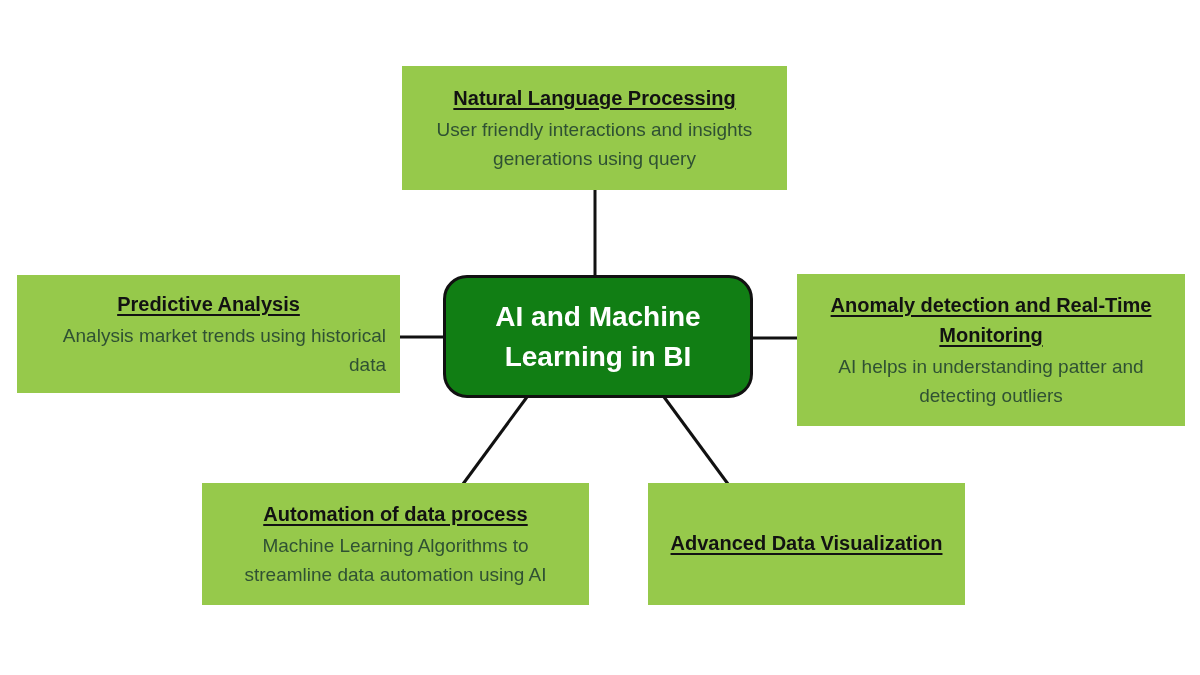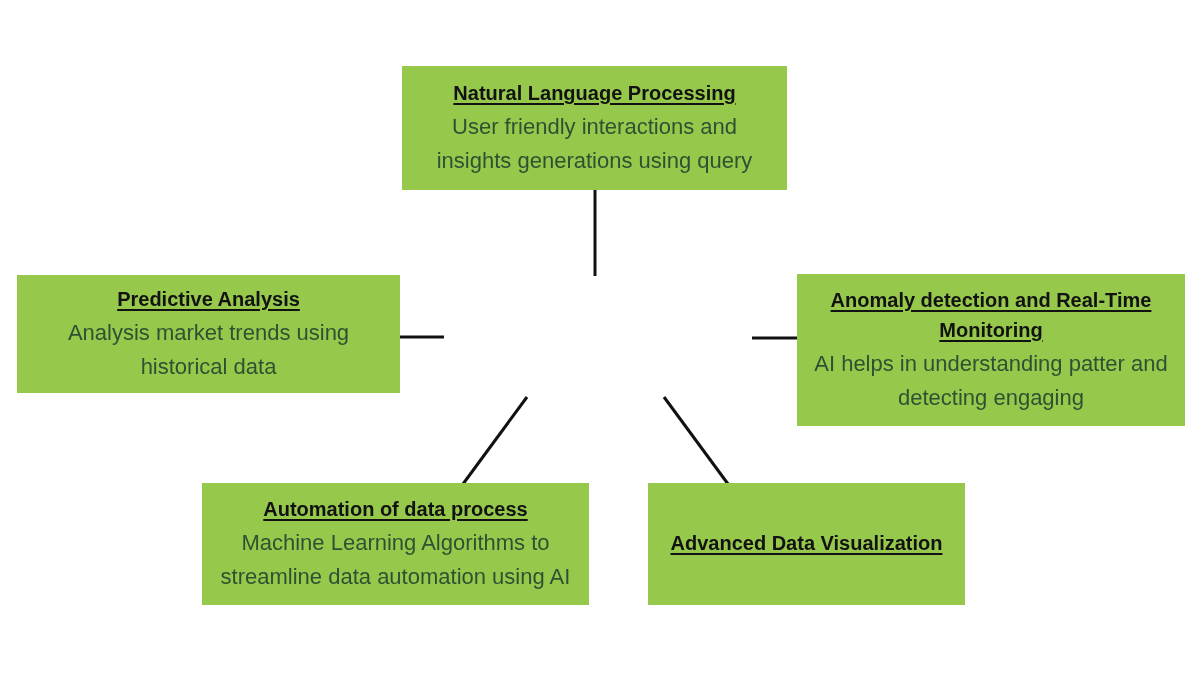--- a/index.html
+++ b/index.html
@@ -34,21 +34,21 @@
     font-size:20px;
     font-weight:bold;
     color:var(--heading_color,#121212);
     text-decoration:underline;
     text-decoration-thickness:2px;
     text-underline-offset:3px;
     line-height:1.5;
     margin:0 0 2px 0;
   }
   .node .body{
-    font-size:22px;
+    font-size:19px;
     color:var(--body_color,#2f5133);
     line-height:1.55;
     margin:0;
   }
   .center-node{
     position:absolute;
     left:443px;top:275px;
     width:310px;height:123px;
     box-sizing:border-box;
     background:var(--center_bg,#117e14);
@@ -60,21 +60,21 @@
     text-align:center;
   }
   .center-node .center-title{
     color:var(--center_text,#ffffff);
     font-size:28px;
     font-weight:bold;
     line-height:1.4;
     padding:0 18px;
   }
   .node-top{left:402px;top:66px;width:385px;height:124px;}
-  .node-left{left:17px;top:275px;width:383px;height:118px;}
+  .node-left{left:17px;top:275px;width:383px;height:118px;text-align:right;}
   .node-right{left:797px;top:274px;width:388px;height:152px;}
   .node-bottom-left{left:195px;top:483px;width:387px;height:122px;margin-left:7px;}
   .node-bottom-right{left:648px;top:483px;width:317px;height:122px;}
 </style>
 </head>
 <body>
 
 <div class="canvas">
 
   <svg class="connectors" viewBox="0 0 1200 675" xmlns="http://www.w3.org/2000/svg">
@@ -90,26 +90,29 @@
     <div class="body">User friendly interactions and insights generations using query</div>
   </div>
 
   <div class="node node-left">
     <div class="title">Predictive Analysis</div>
     <div class="body">Analysis market trends using historical data</div>
   </div>
 
   <div class="node node-right">
     <div class="title">Anomaly detection and Real-Time Monitoring</div>
-    <div class="body">AI helps in understanding patter and detecting engaging</div>
+    <div class="body">AI helps in understanding patter and detecting outliers</div>
   </div>
 
   <div class="node node-bottom-left">
     <div class="title">Automation of data process</div>
     <div class="body">Machine Learning Algorithms to streamline data automation using AI</div>
   </div>
 
   <div class="node node-bottom-right">
     <div class="title">Advanced Data Visualization</div>
   </div>
 
+  <div class="center-node">
+    <div class="center-title">AI and Machine Learning in BI</div>
+  </div>
 
 </div>
 
 </body></html>

